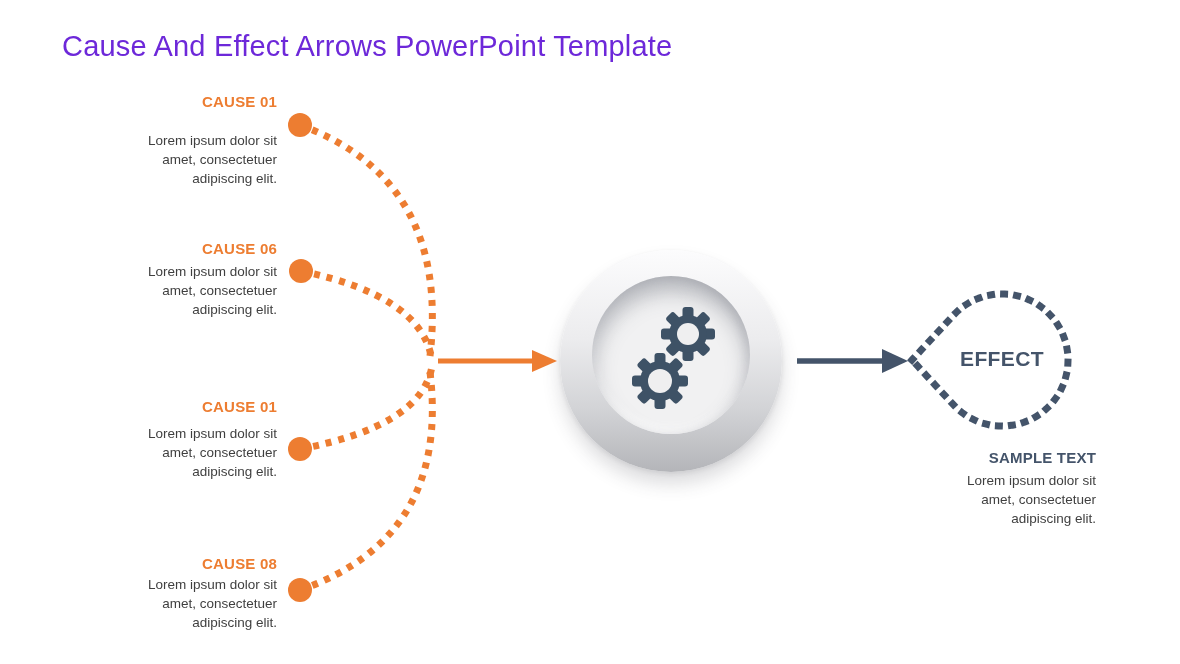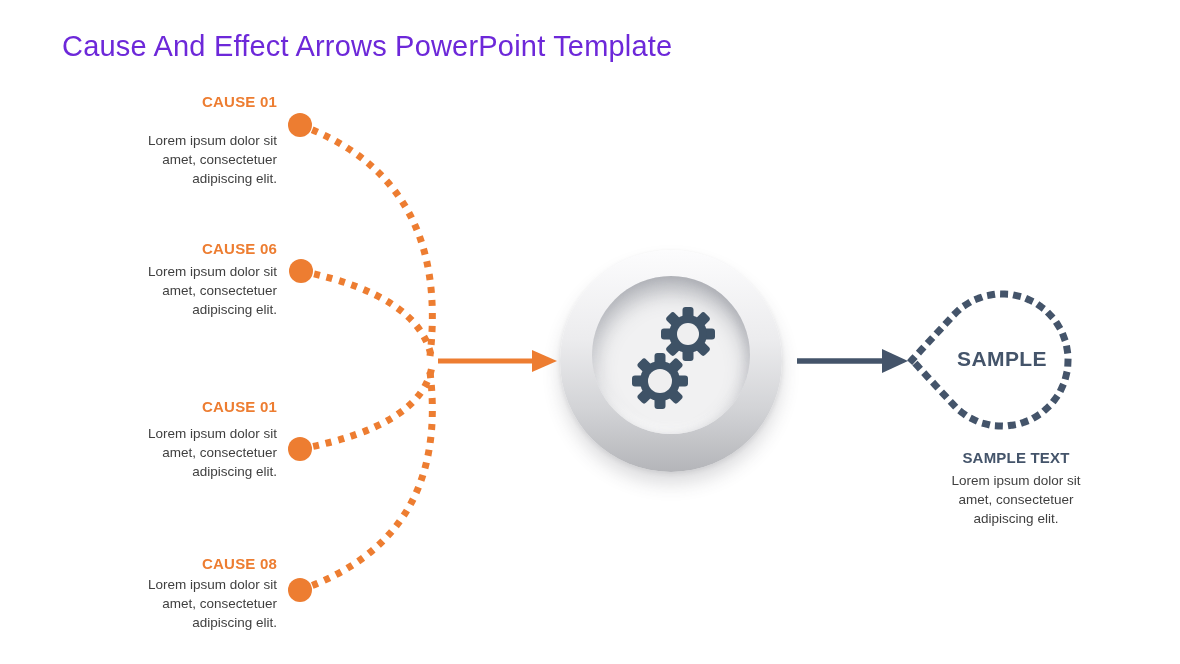--- a/index.html
+++ b/index.html
@@ -44,21 +44,21 @@
 
   
   .overlay { position:absolute; left:0; top:0; width:1180px; height:664px; }
 
   
   .effect-label {
     position:absolute; left:927px; top:347px; width:150px; text-align:center;
     font-size:21px; font-weight:bold; color:#44546a; letter-spacing:.4px;
   }
   .effect-block {
-    position:absolute; left:936px; top:449px; width:160px; text-align:center;
+    position:absolute; left:936px; top:449px; width:160px; text-align:right;
   }
   .effect-heading {
     font-size:15px; font-weight:bold; color:#44546a; letter-spacing:.2px;
     margin-bottom:5px; white-space:nowrap;
   }
   .effect-desc { font-size:13.5px; color:#3f3f3f; line-height:19px; }
 </style>
 </head>
 <body>
 
@@ -140,20 +140,20 @@
     </g>
 
     <g>
       <line x1="797" y1="361" x2="884" y2="361" stroke="#44546a" stroke-width="5.5"></line>
       <polygon points="882,349 908,361 882,373" fill="#44546a"></polygon>
     </g>
 
     <path d="M 912 360 L 953.6 315.1 A 66 66 0 1 1 953.6 404.9 Z" fill="none" stroke="#44546a" stroke-width="7" stroke-dasharray="1 12" stroke-linecap="square"></path>
   </svg>
 
-  <div class="effect-label">SAMPLE</div>
+  <div class="effect-label">EFFECT</div>
 
   <div class="effect-block">
     <div class="effect-heading">SAMPLE TEXT</div>
     <div class="effect-desc">Lorem ipsum dolor sit amet, consectetuer adipiscing elit.</div>
   </div>
 
 </div>
 
 </body></html>

